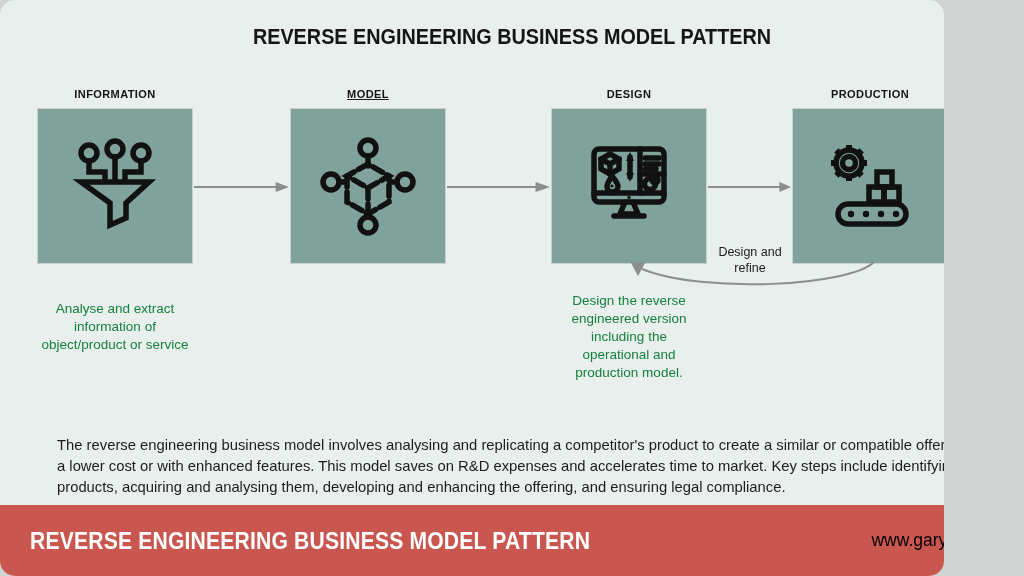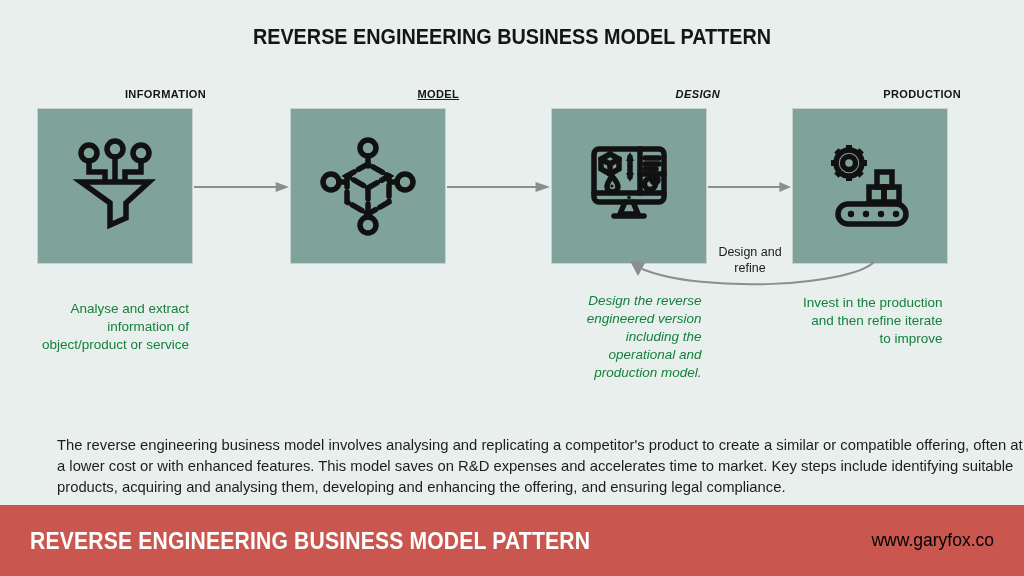--- a/index.html
+++ b/index.html
@@ -1,29 +1,30 @@
 <!DOCTYPE html>
 <html><head>
 <meta charset="utf-8">
 <style>
   * { margin:0; padding:0; box-sizing:border-box; }
   html,body { background:#cfd4d2; }
   .slide {
-    position:relative; width:1024px; height:576px; overflow:hidden;
+    position:relative; width:944px; height:576px; overflow:hidden;
     background:#e9efed;
     font-family:"Liberation Sans", sans-serif;
     color:#1c1c1c;
+    border-radius:15px;
   }
   .main-title {
     position:absolute; top:24px; left:0; width:1024px;
     text-align:center; font-size:22px; font-weight:bold; color:#151515;
     letter-spacing:0px; transform:scaleX(0.90); transform-origin:50% 50%;
     white-space:nowrap;
   }
-  .stage { position:absolute; top:88px; width:190px; text-align:right; }
+  .stage { position:absolute; top:88px; width:190px; text-align:center; }
   .stage-label {
     font-size:11.5px; font-weight:bold; color:#141414; letter-spacing:0.4px;
     margin-bottom:8px; transform:scaleX(0.96);
   }
   .stage-box {
     width:156px; height:156px; margin:0 auto;
     background:#7fa29a; border:1px solid #c9d1ce;
     display:flex; align-items:center; justify-content:center;
   }
   .stage-box svg { width:100px; height:100px; }
@@ -97,21 +98,21 @@
         <path class="ic" d="M79 46 H72"></path>
         <g stroke-dasharray="11 5">
           <path class="ic" d="M50 28 L29 40 L50 52 L71 40 Z"></path>
           <path class="ic" d="M29 40 V66 L50 78 L71 66 V40"></path>
           <path class="ic" d="M50 52 V78"></path>
         </g>
       </svg>
     </div>
   </div>
 
-  <div class="stage" style="left:534px;font-style:italic;">
+  <div class="stage" style="left:534px;">
     <div class="stage-label">DESIGN</div>
     <div class="stage-box">
       <svg viewBox="0 0 100 100">
         <g stroke-width="4.5">
           <rect class="ic" x="15" y="13" width="70" height="53" rx="5"></rect>
           <line class="ic" x1="15" y1="57" x2="85" y2="57"></line>
           <line class="ic" x1="61" y1="13" x2="61" y2="57"></line>
           <line class="ic" x1="61" y1="38" x2="85" y2="38"></line>
           <line class="ic" x1="66" y1="22" x2="80" y2="22"></line>
           <line class="ic" x1="66" y1="28" x2="80" y2="28"></line>
@@ -155,21 +156,20 @@
           <rect class="ic" x="49" y="51" width="15" height="15"></rect>
           <rect class="ic" x="64" y="51" width="15" height="15"></rect>
         </g>
         <rect class="ic" x="18" y="68" width="68" height="20" rx="10"></rect>
         <circle class="icf" cx="31" cy="78" r="3.2"></circle>
         <circle class="icf" cx="46" cy="78" r="3.2"></circle>
         <circle class="icf" cx="61" cy="78" r="3.2"></circle>
         <circle class="icf" cx="76" cy="78" r="3.2"></circle>
       </svg>
     </div>
-    <div class="stage-desc desc-4">Invest in the production and then refine iterate to improve</div>
   </div>
 
   <svg class="flow-arrow arrow-1" viewBox="0 0 100 12" preserveAspectRatio="none">
     <line x1="0" y1="6" x2="88" y2="6" stroke="#8a8f8d" stroke-width="2"></line>
     <polygon points="86,1 100,6 86,11" fill="#8a8f8d"></polygon>
   </svg>
   <svg class="flow-arrow arrow-2" viewBox="0 0 100 12" preserveAspectRatio="none">
     <line x1="0" y1="6" x2="88" y2="6" stroke="#8a8f8d" stroke-width="2"></line>
     <polygon points="86,1 100,6 86,11" fill="#8a8f8d"></polygon>
   </svg>

